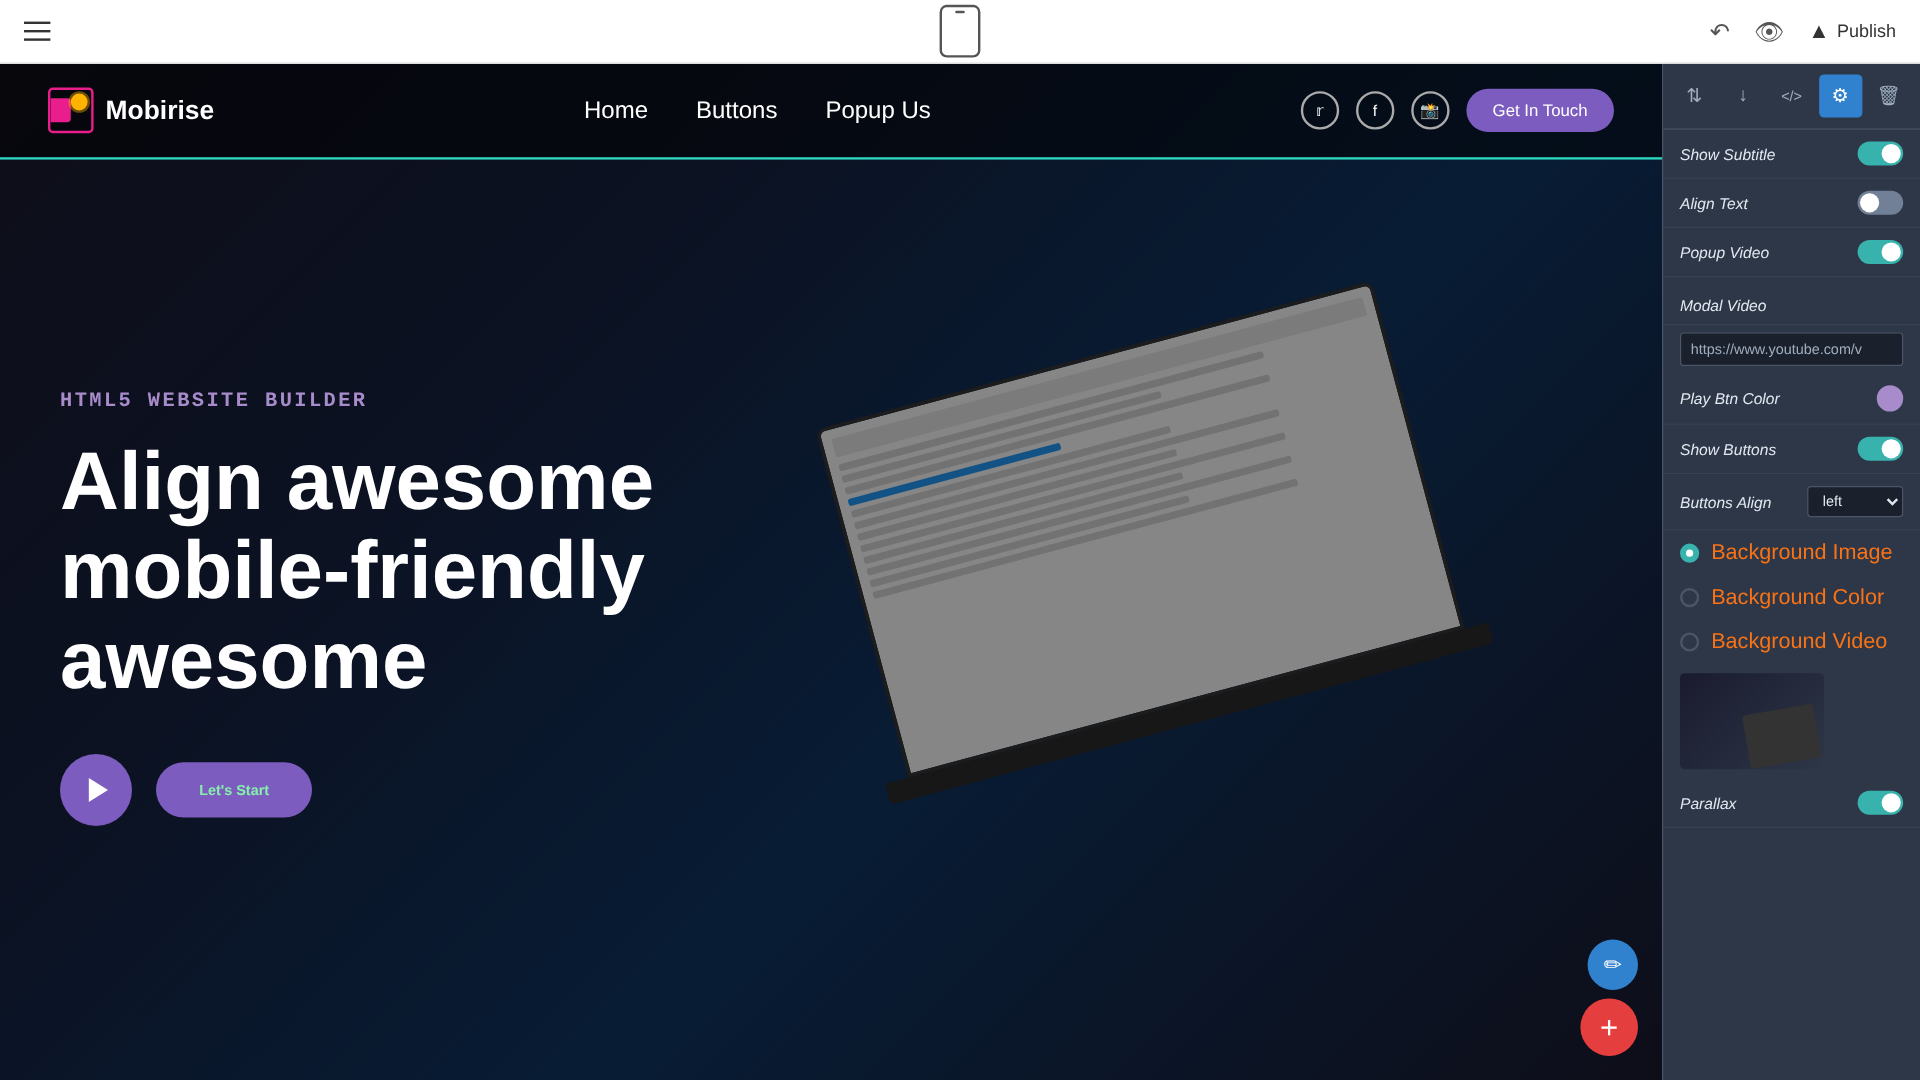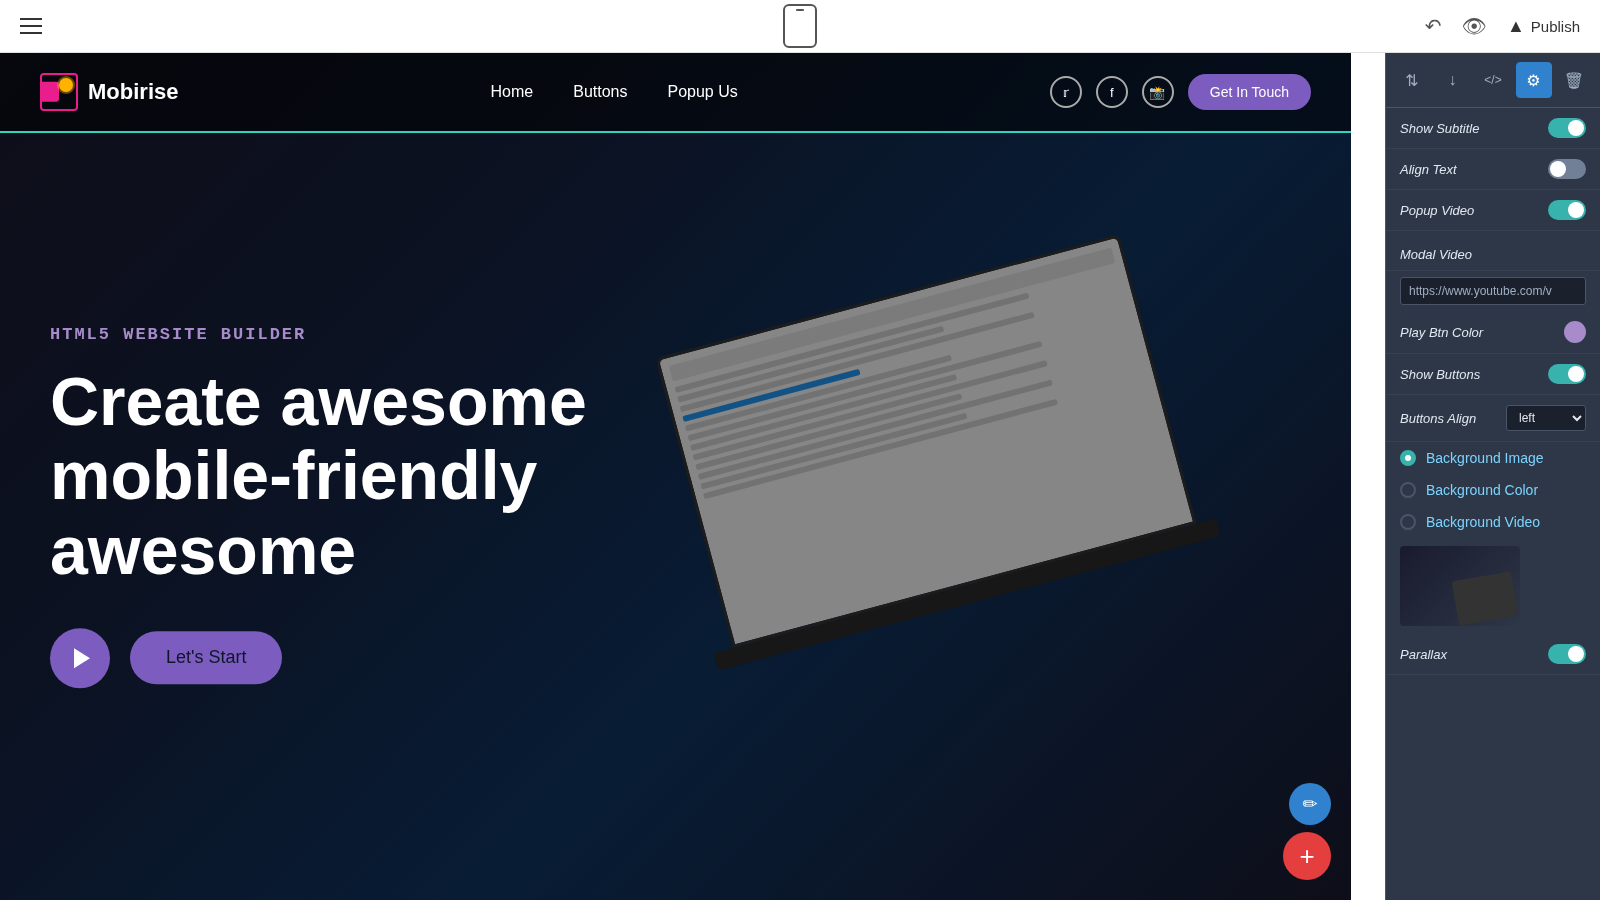--- a/index.html
+++ b/index.html
@@ -47,21 +47,20 @@
     .publish-btn {
       display: flex; align-items: center; gap: 6px;
       color: #333; font-size: 15px; cursor: pointer; font-weight: 500;
     }
     .publish-icon { font-size: 18px; }
 
     
     #main-area {
       display: flex;
       height: calc(900px - 53px);
-      gap: 34px;
     }
 
     
     #preview {
       flex: 1;
       position: relative;
       overflow: hidden;
     }
 
     
@@ -99,21 +98,21 @@
       position: absolute;
       right: 3px; top: 3px;
       width: 14px; height: 14px;
       background: #ffb300;
       border-radius: 50%;
       box-shadow: 0 0 0 2px rgba(255,179,0,0.4);
     }
     .logo-text { color: #fff; font-size: 22px; font-weight: 600; }
 
     .nav-links { display: flex; align-items: center; gap: 40px; }
-    .nav-link { color: #fff; font-size: 16px; text-decoration: none; cursor: pointer; text-align: center; }
+    .nav-link { color: #fff; font-size: 20px; text-decoration: none; cursor: pointer; text-align: center; }
     .nav-actions { display: flex; align-items: center; gap: 14px; }
     .social-icon {
       width: 32px; height: 32px;
       border: 2px solid #aaa;
       border-radius: 50%;
       display: flex; align-items: center; justify-content: center;
       color: #fff; font-size: 13px; cursor: pointer;
     }
     .get-in-touch-btn {
       background: #7c5cbf;
@@ -243,27 +242,27 @@
     .play-triangle {
       width: 0; height: 0;
       border-top: 10px solid transparent;
       border-bottom: 10px solid transparent;
       border-left: 16px solid #fff;
       margin-left: 4px;
     }
 
     .lets-start-btn {
       background: #7c5cbf;
-      color: #0f172a;
+      color: #86efac;
       border: none;
       border-radius: 30px;
       padding: 16px 36px;
-      font-size: 18px;
-      cursor: pointer;
-      font-weight: 400;
+      font-size: 12px;
+      cursor: pointer;
+      font-weight: 700;
     }
 
     
     #right-panel {
       width: 215px;
       background: #2d3748;
       border-left: 1px solid #4a5568;
       display: flex;
       flex-direction: column;
       overflow: hidden;
@@ -413,21 +412,21 @@
       background: #38b2ac;
     }
 
     .radio-circle.selected::after {
       content: '';
       width: 6px; height: 6px;
       background: #fff;
       border-radius: 50%;
     }
 
-    .radio-label { color: #7dd3fc; font-size: 14px; }
+    .radio-label { color: #f97316; font-size: 18px; }
 
     
     .thumb-area {
       padding: 8px 14px;
     }
 
     .bg-thumbnail {
       width: 120px;
       height: 80px;
       border-radius: 4px;
@@ -550,21 +549,21 @@
               <div class="screen-line medium"></div>
             </div>
           </div>
           <div class="laptop-base"></div>
         </div>
       </div>
 
       <div class="hero-content">
         <div class="hero-subtitle">HTML5 WEBSITE BUILDER</div>
         <div class="hero-title">
-          <span>Create awesome</span><br>
+          <span>Align awesome</span><br>
           <span>mobile-friendly awesome</span>
         </div>
         <div class="hero-buttons">
           <button class="play-btn">
             <div class="play-triangle"></div>
           </button>
           <button class="lets-start-btn">Let's Start</button>
         </div>
       </div>
     </div>

